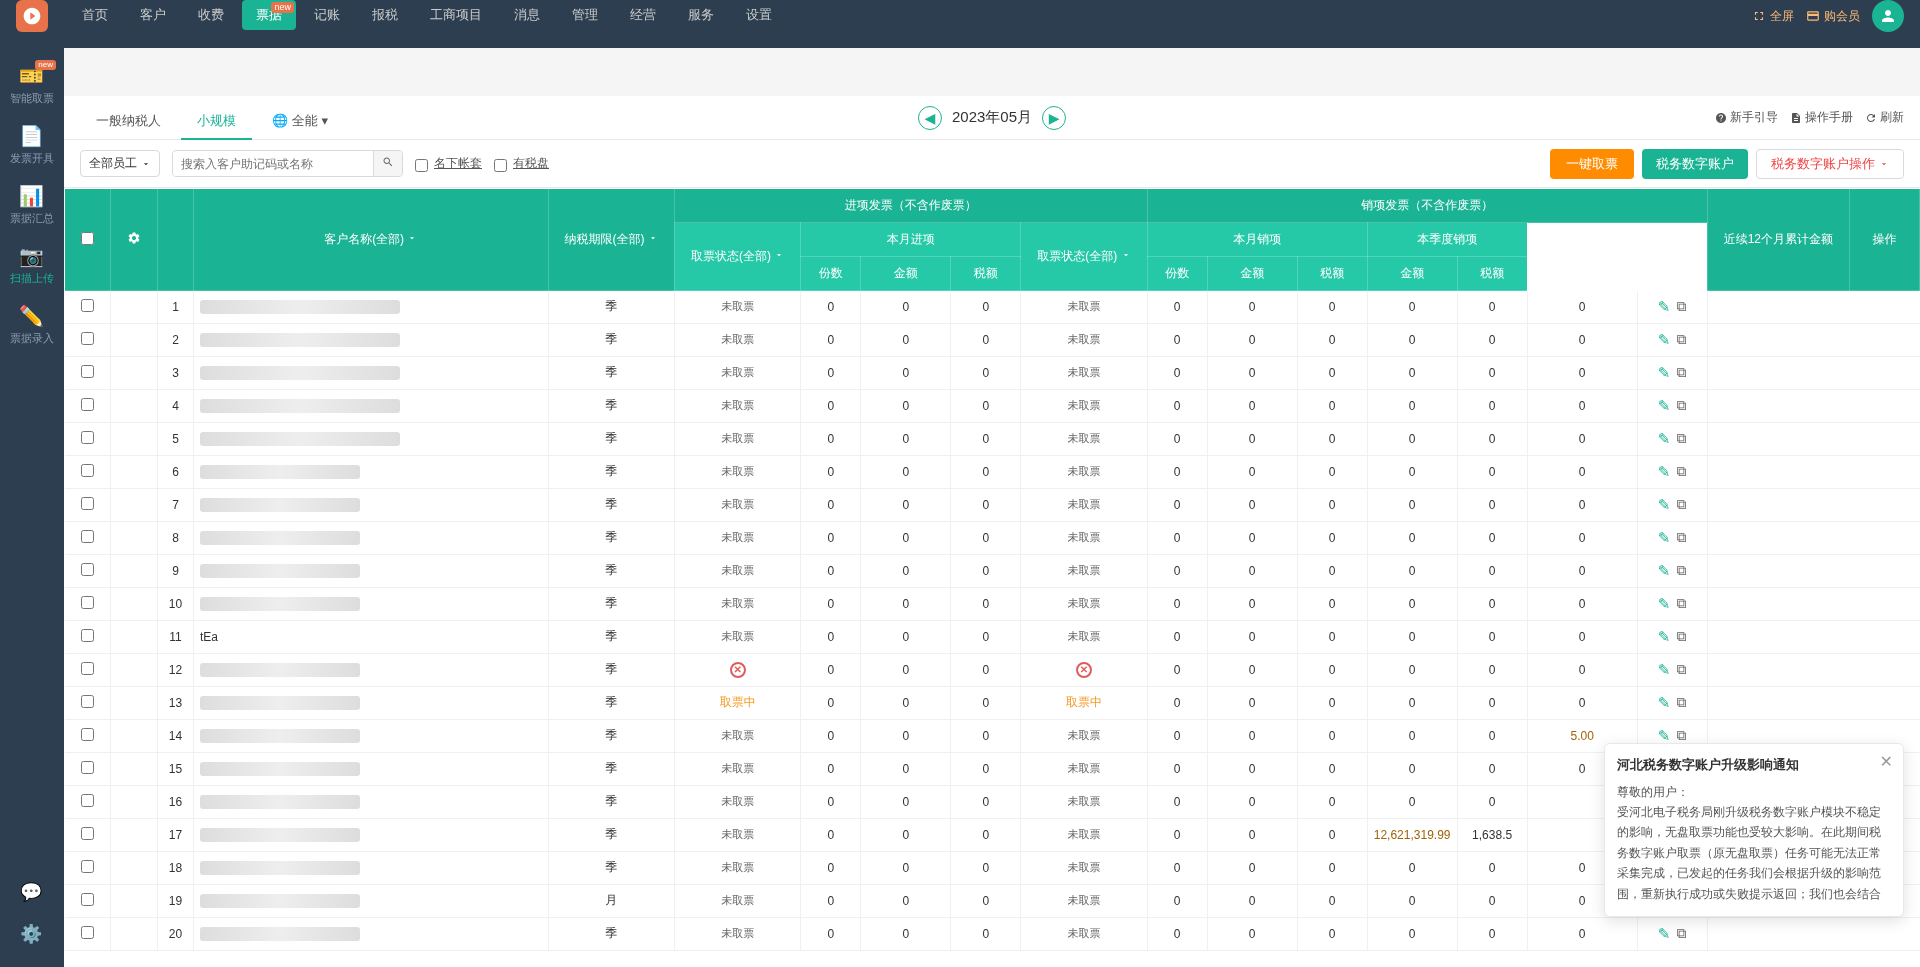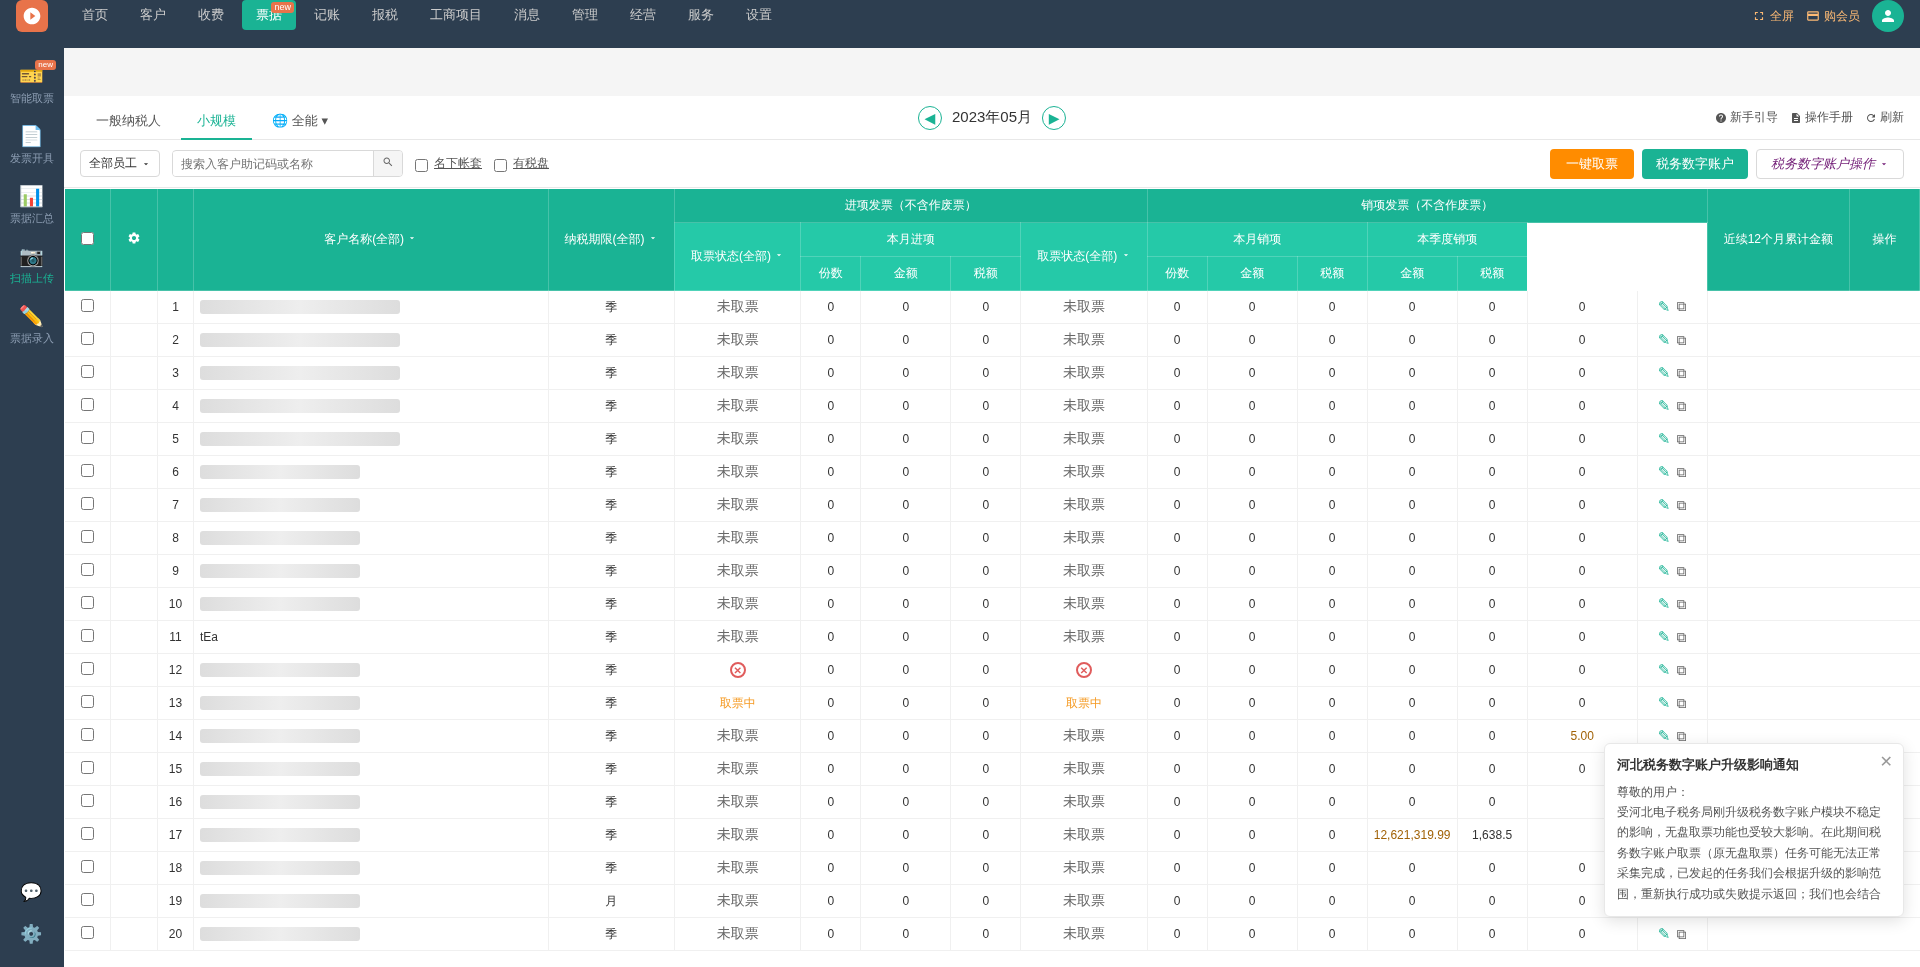--- a/index.html
+++ b/index.html
@@ -186,27 +186,27 @@
       background: #1ab394;
       color: #fff;
       border: none;
       padding: 6px 14px;
       border-radius: 4px;
       cursor: pointer;
       font-size: 13px;
     }
     .btn-outline {
       background: #fff;
-      color: #701a75;
+      color: #ef4444;
       border: 1px solid #d9d9d9;
       padding: 5px 14px;
       border-radius: 4px;
       cursor: pointer;
       font-size: 13px;
-      display: flex; align-items: center; gap: 4px; font-style: italic;
+      display: flex; align-items: center; gap: 4px;
     }
     .date-nav-btn {
       width: 24px; height: 24px;
       border-radius: 50%;
       border: 1px solid #1ab394;
       background: #fff;
       color: #1ab394;
       display: flex; align-items: center; justify-content: center;
       cursor: pointer; font-size: 14px;
     }
@@ -266,21 +266,21 @@
       border-radius: 3px;
       color: transparent;
       display: inline-block;
       height: 14px;
     }
     .blurred-lg { width: 160px; }
     .blurred-xl { width: 200px; }
 
     .status-badge {
       display: inline-flex; align-items: center; gap: 2px;
-      font-size: 14px; color: #666;
+      font-size: 11px; color: #666;
     }
     .status-error {
       color: #e05c5c;
     }
     .status-taking {
       color: #f59a23;
     }
     .icon-error {
       width: 16px; height: 16px;
       border: 2px solid #e05c5c;

